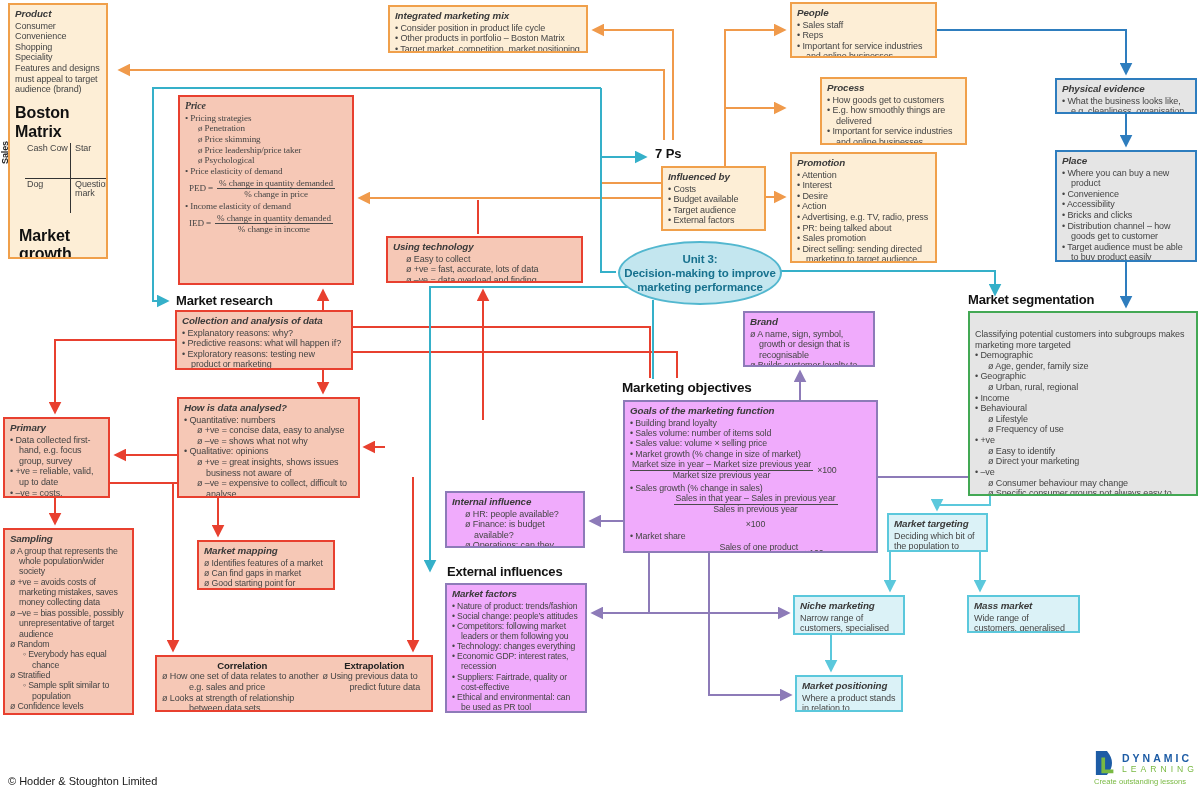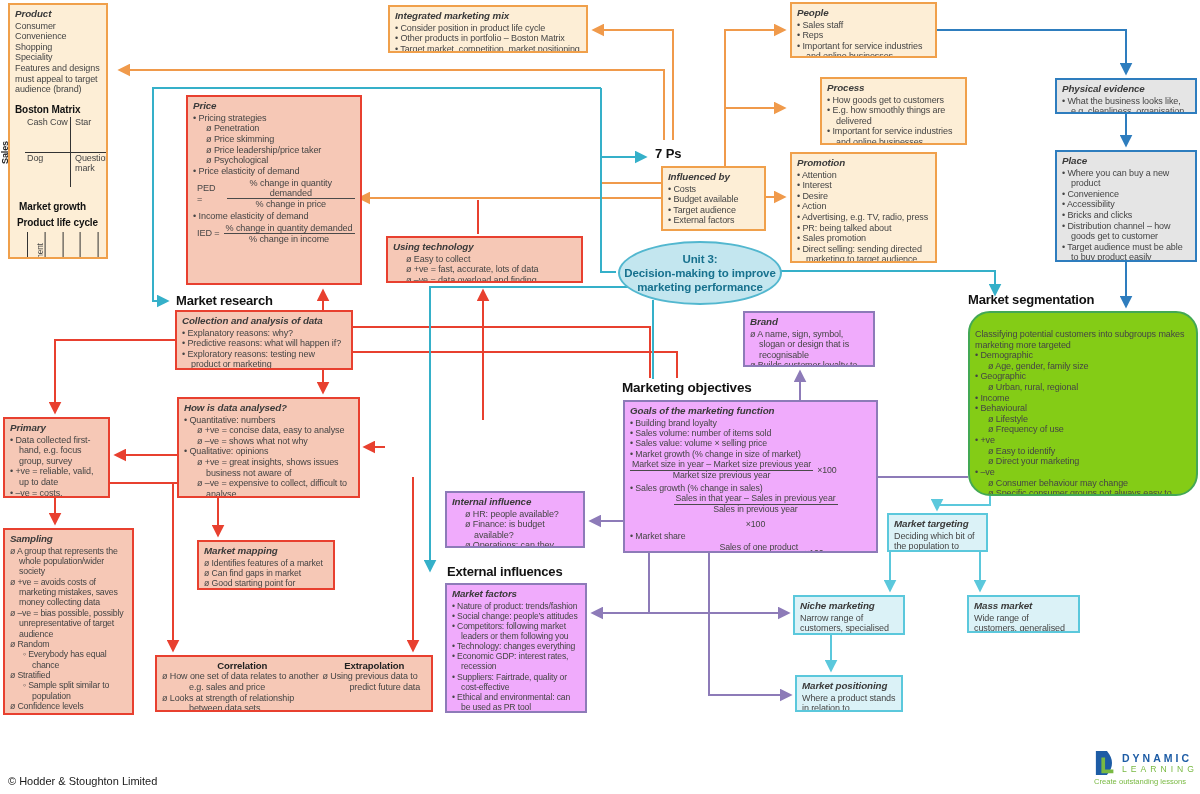--- a/index.html
+++ b/index.html
@@ -4,39 +4,39 @@
 <style>
   html,body{margin:0;padding:0;background:#fff;}
   #canvas{position:relative;width:1200px;height:794px;background:#fff;overflow:hidden;
           font-family:"Liberation Sans",sans-serif;color:#454545;font-size:9px;letter-spacing:-0.1px;}
   #wires{position:absolute;left:0;top:0;z-index:1;}
   .box{position:absolute;z-index:2;border:2px solid;padding:3px 5px;box-sizing:border-box;line-height:1.18;overflow:hidden;}
   .cream{background:#fdeed6;border-color:#f0a04b;}
   .red{background:#f6c8b6;border-color:#e8402f;}
   .blue{background:#e5e5e5;border-color:#2e7dbe;}
   .lav{background:#f0abfc;border-color:#8d7bb8;}
-  .grn{background:#84cc16;border-color:#43a854;border-radius:22px;}
+  .grn{background:#e5e5e5;border-color:#43a854;}
   .cyn{background:#dbf2f7;border-color:#5bc8dc;}
   .btitle{font-weight:bold;font-style:italic;color:#3a3a3a;font-size:9.8px;margin-bottom:1px;}
   .ln{padding-left:9px;text-indent:-9px;}
   .i1{padding-left:22px;text-indent:-9px;}
   .c2{padding-left:27px;text-indent:0;}
   .p{padding-left:0;text-indent:0;}
   .hd{position:absolute;z-index:2;font-weight:bold;color:#111;font-size:13px;letter-spacing:-0.2px;}
   .formula{display:flex;align-items:center;gap:4px;margin:1px 0 2px 4px;}
   .frac{display:inline-block;text-align:center;line-height:1.12;}
   .frac .num{display:block;border-bottom:1px solid #4a4a4a;padding:0 2px;}
   .frac .den{display:block;}
   .f-center{justify-content:center;margin-left:40px;}
   .ellipse{position:absolute;z-index:3;display:flex;align-items:center;justify-content:center;text-align:center;
            border-radius:50%;background:#c3e6ef;border:2.5px solid #52b7cf;color:#17718e;
            font-weight:bold;font-size:11.5px;line-height:1.22;white-space:pre-line;}
   .vtext{position:absolute;z-index:2;writing-mode:vertical-rl;transform:rotate(180deg);
          font-weight:bold;color:#222;font-size:9px;}
-  .bmh,.bmx,.plch{font-weight:bold;font-style:normal;color:#111;font-size:10px;}
+  .bmh,.bmx,.plch{font-weight:bold;font-style:normal;color:#111;font-size:16px;}
   .bmgrid{display:flex;flex-wrap:wrap;width:92px;margin:1px 0 2px 10px;}
   .bmc{width:46px;box-sizing:border-box;padding:1px 0 1px 2px;line-height:1.1;}
   .bc0{border-right:1px solid #333;border-bottom:1px solid #333;height:36px;}
   .bc1{border-bottom:1px solid #333;height:36px;padding-left:4px;}
   .bc2{border-right:1px solid #333;height:34px;}
   .bc3{height:34px;padding-left:4px;}
   .fence{display:flex;border-left:1px solid #333;border-bottom:1px solid #333;height:58px;width:88px;margin:3px 0 0 12px;}
   .fence .ln{padding:0;text-indent:0;}
   .stage{flex:1;writing-mode:vertical-rl;transform:rotate(180deg);border-left:1px solid #333;
          font-size:8.3px;letter-spacing:-0.2px;padding:0;display:flex;align-items:flex-end;line-height:1;}
@@ -165,21 +165,21 @@
 
   <div class="box cream" style="left:388px;top:5px;width:200px;height:48px;">
     <div class="btitle">Integrated marketing mix</div>
     <div>
         <div class="ln">• Consider position in product life cycle</div>
         <div class="ln">• Other products in portfolio – Boston Matrix</div>
         <div class="ln">• Target market, competition, market positioning</div>
       </div>
   </div>
 
-  <div class="box red" style="left:186px;top:95px;width:176px;height:190px;font-size:9.1px;">
+  <div class="box red" style="left:178px;top:95px;width:176px;height:190px;font-size:9.1px;font-family:Liberation Serif, serif;">
     <div class="btitle">Price</div>
     <div>
         <div class="ln">• Pricing strategies</div>
         <div class="ln i1">ø Penetration</div>
         <div class="ln i1">ø Price skimming</div>
         <div class="ln i1">ø Price leadership/price taker</div>
         <div class="ln i1">ø Psychological</div>
         <div class="ln">• Price elasticity of demand</div>
       </div>
     <div class="formula">
@@ -338,21 +338,21 @@
       <div>
           <div class="ln">ø Using previous data to</div>
           <div class="ln c2">predict future data</div>
         </div>
     </div>
   </div>
 
   <div class="box lav" style="left:743px;top:311px;width:132px;height:56px;">
     <div class="btitle">Brand</div>
     <div>
-        <div class="ln">ø A name, sign, symbol, slogan or design that is recognisable</div>
+        <div class="ln">ø A name, sign, symbol, growth or design that is recognisable</div>
         <div class="ln">ø Builds customer loyalty to the brand</div>
       </div>
   </div>
 
   <div class="hd" style="left:622px;top:380px;font-size:13.5px;">Marketing objectives</div>
   <div class="box lav" style="left:623px;top:400px;width:255px;height:153px;font-size:8.8px;">
     <div class="btitle">Goals of the marketing function</div>
     <div>
         <div class="ln">• Building brand loyalty</div>
         <div class="ln">• Sales volume: number of items sold</div>

